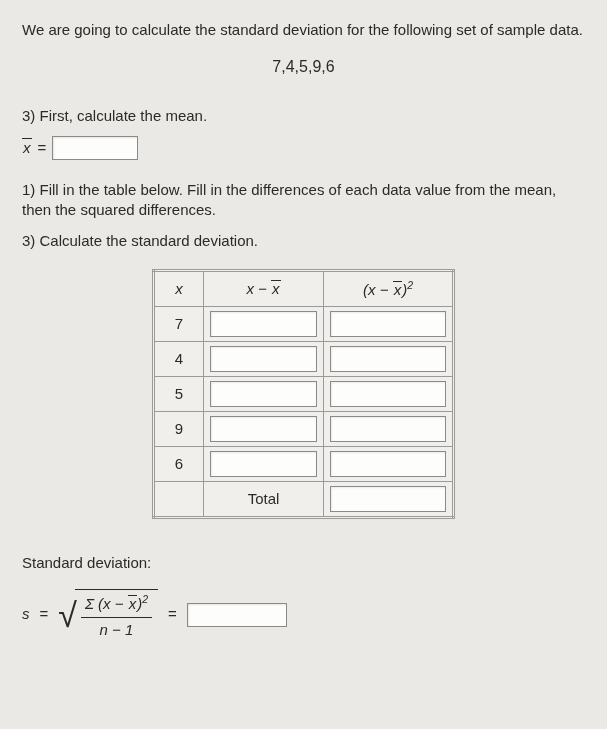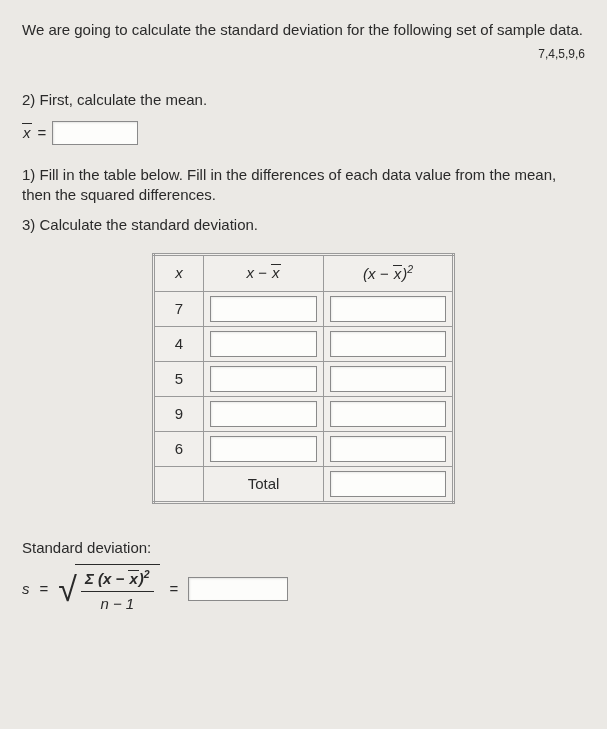--- a/index.html
+++ b/index.html
@@ -6,22 +6,22 @@
   body {
     margin: 0;
     padding: 20px 22px;
     font-family: Arial, Helvetica, sans-serif;
     font-size: 15px;
     color: #2a2a2a;
     background: #ebe9e5;
     width: 607px;
     line-height: 1.35;
   }
-  .intro { margin-bottom: 6px; }
-  .dataset { text-align: right; font-size: 12px; margin: 4px 0 28px; }
+  .intro { margin-bottom: 16px; }
+  .dataset { text-align: center; font-size: 16px; margin: 4px 0 28px; }
   .step { margin-bottom: 10px; }
   .mean-row { display: flex; align-items: center; gap: 6px; margin-top: 4px; margin-bottom: 20px; }
   .xbar { font-style: italic; position: relative; padding: 0 1px; }
   .xbar::before {
     content: "";
     position: absolute;
     top: 0; left: 0; right: 0;
     border-top: 1.2px solid #2a2a2a;
   }
   input.field {
@@ -55,38 +55,38 @@
     vertical-align: middle;
     font-weight: normal;
     font-style: italic;
   }
   table.deviation th { font-weight: bold; font-style: normal; }
   table.deviation td.xval { font-style: normal; width: 50px; }
   table.deviation td.icell { width: 120px; padding: 4px 6px; }
   table.deviation td.lastcell { width: 130px; padding: 4px 6px; }
   table.deviation td.total-label { font-style: normal; }
   .hdr-math { font-style: italic; font-weight: normal; }
-  .sd-label { margin-bottom: 6px; }
+  .sd-label { margin-bottom: 16px; }
   .formula-row { display: flex; align-items: center; gap: 10px; }
   .sqrt-wrap { display: inline-flex; align-items: center; }
   .radical { font-size: 34px; line-height: 1; margin-right: -2px; }
   .under-root { border-top: 1.5px solid #2a2a2a; padding: 2px 6px 0 6px; display: inline-block; }
   .frac { display: inline-block; text-align: center; vertical-align: middle; }
-  .frac .num { display: block; border-bottom: 1.3px solid #2a2a2a; padding: 0 4px 2px; font-style: italic; font-weight: bold; }
+  .frac .num { display: block; border-bottom: 1.3px solid #2a2a2a; padding: 0 4px 2px; font-style: italic; }
   .frac .den { display: block; padding: 2px 4px 0; font-style: italic; }
   .round { font-style: italic; }
   sup { font-size: 0.7em; }
 </style>
 </head>
 <body>
 
 <div class="intro">We are going to calculate the standard deviation for the following set of sample data.</div>
 <div class="dataset">7,4,5,9,6</div>
 
-<div class="step">2) First, calculate the mean.</div>
+<div class="step">3) First, calculate the mean.</div>
 <div class="mean-row">
   <span class="xbar">x</span>
   <span>=</span>
   <input class="field" type="text" style="">
 </div>
 
 <div class="step">1) Fill in the table below. Fill in the differences of each data value from the mean, then the squared differences.</div>
 <div class="step">3) Calculate the standard deviation.</div>
 
 <div class="tbl-wrap">

